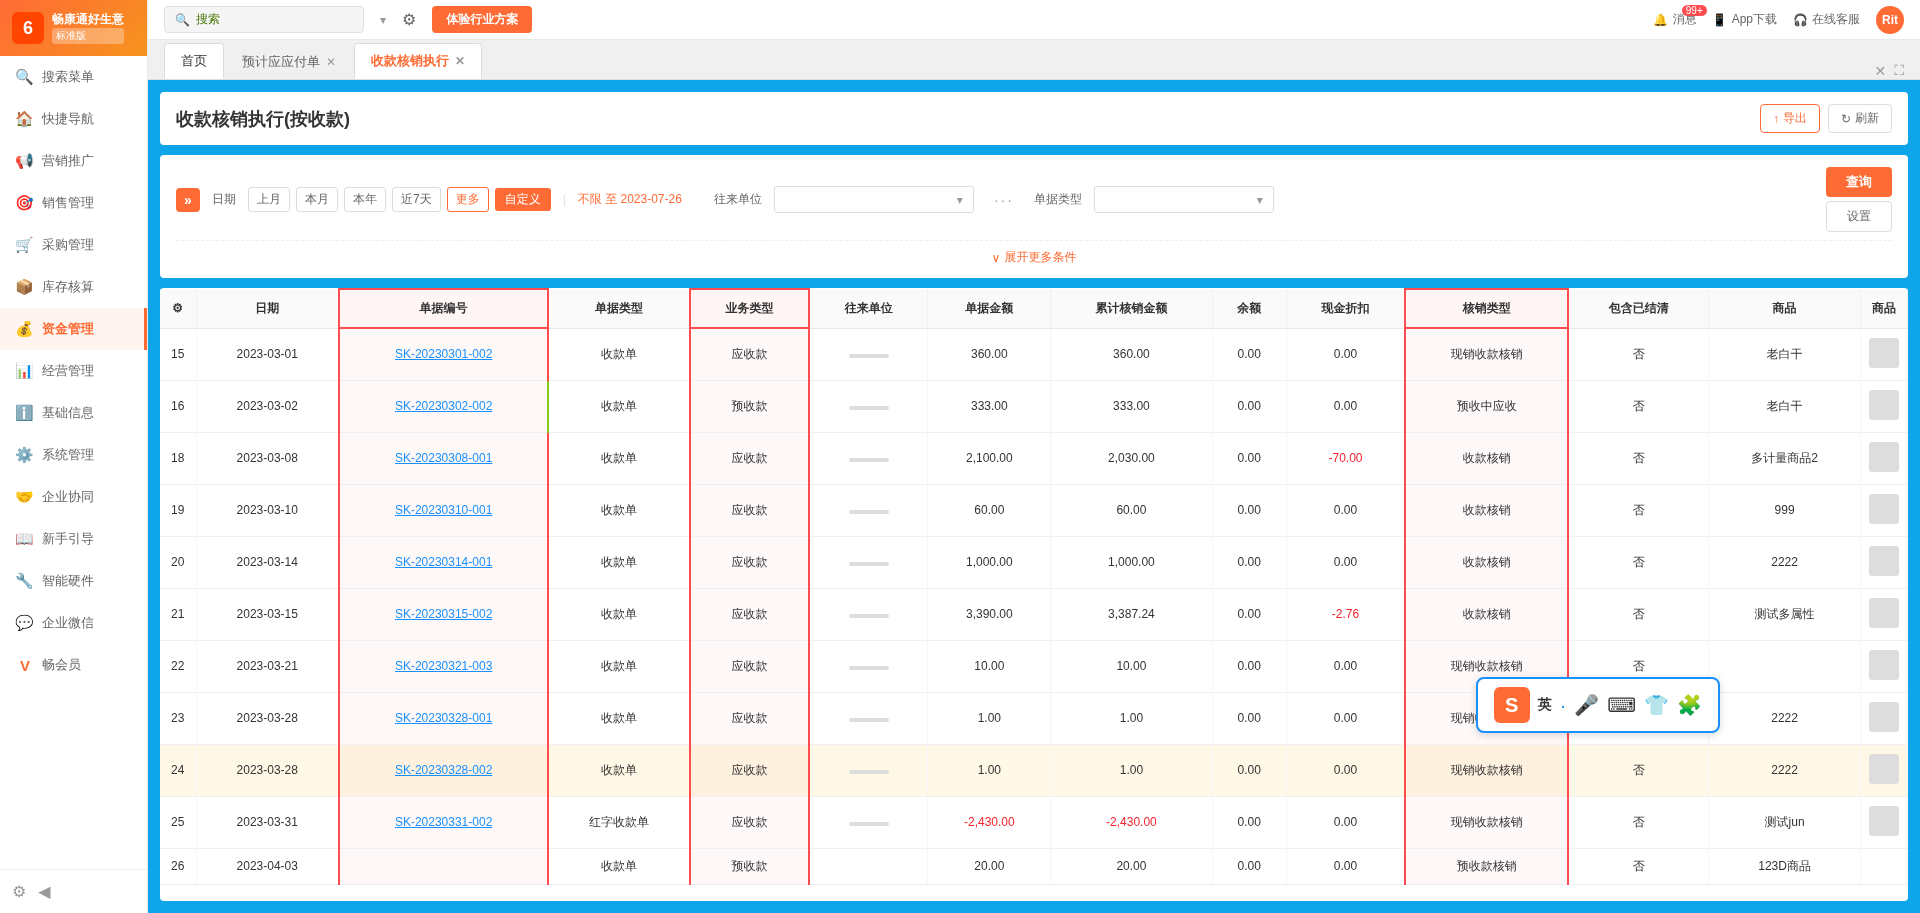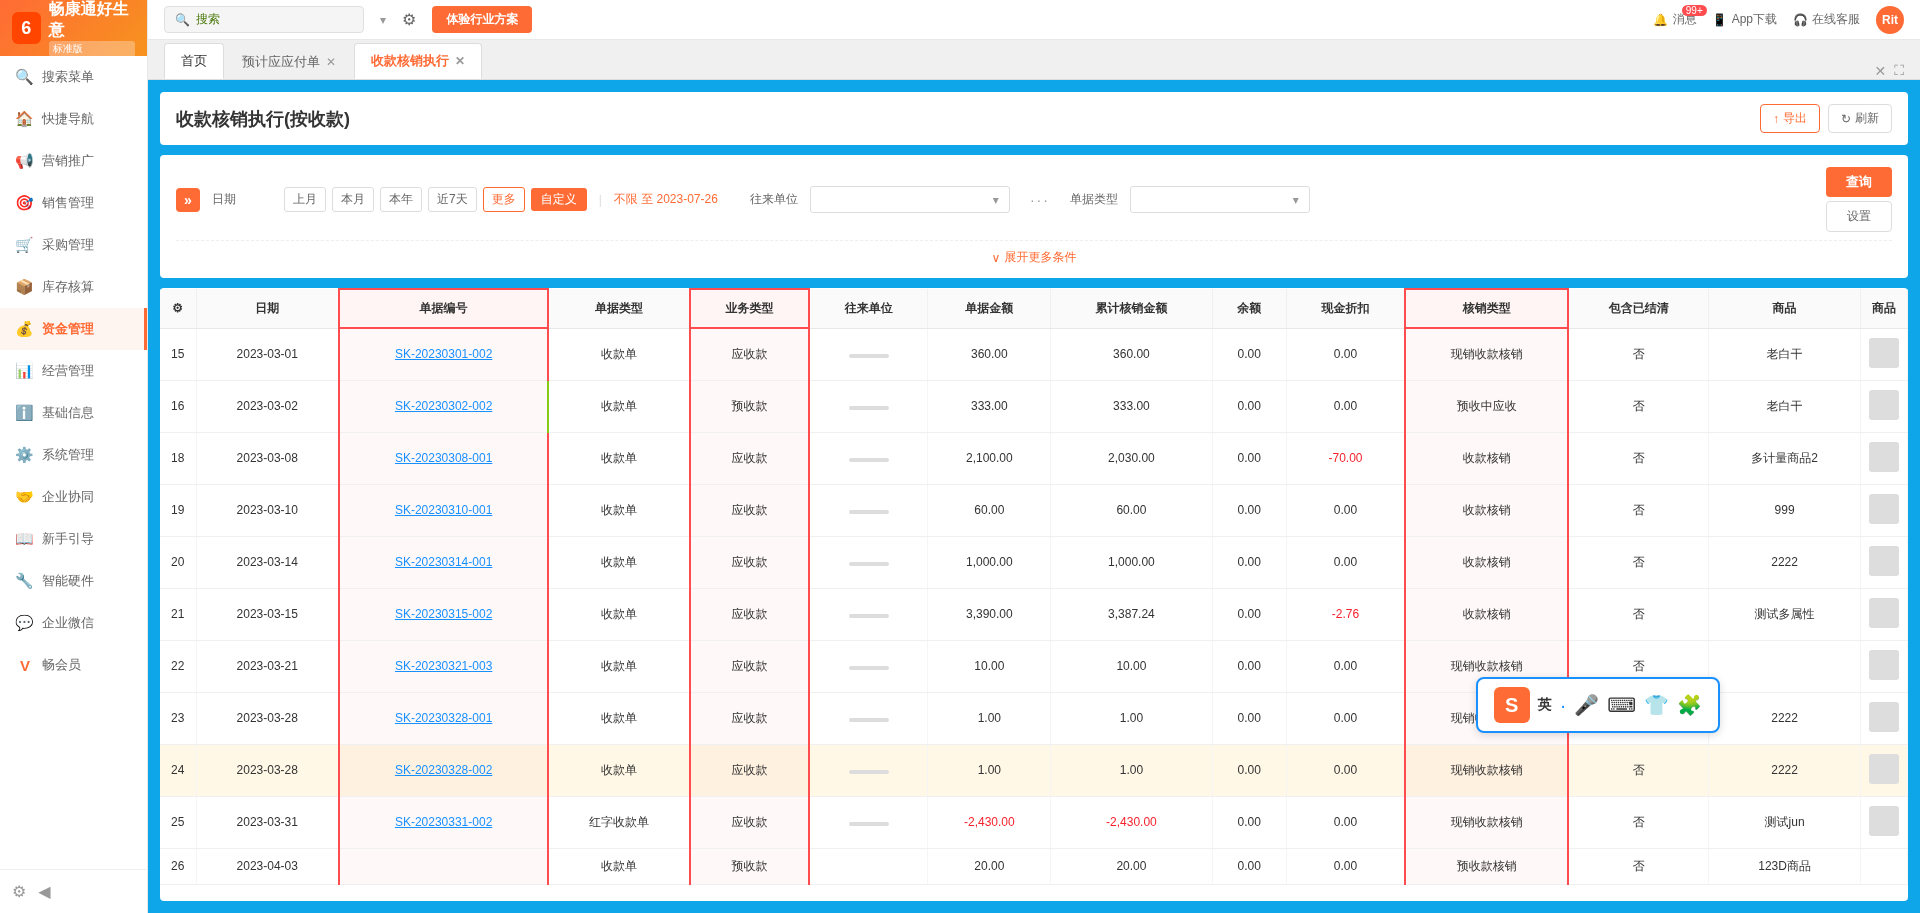--- a/index.html
+++ b/index.html
@@ -5,21 +5,21 @@
     * { box-sizing: border-box; margin: 0; padding: 0; }
     body { font-family: 'Microsoft YaHei', Arial, sans-serif; font-size: 12px; background: #f5f5f5; color: #333; overflow: hidden; }
 
     
     .app-container { display: flex; height: 913px; width: 1920px; }
 
     
     .sidebar { width: 148px; background: #fff; border-right: 1px solid #e8e8e8; display: flex; flex-direction: column; flex-shrink: 0; }
     .sidebar-logo { height: 56px; background: linear-gradient(135deg, #ff6b35, #f7931e); display: flex; align-items: center; padding: 0 12px; gap: 8px; }
     .sidebar-logo-icon { width: 32px; height: 32px; background: #ff4500; border-radius: 6px; display: flex; align-items: center; justify-content: center; color: #fff; font-size: 18px; font-weight: bold; }
-    .sidebar-logo-text { color: #fff; font-size: 16px; font-weight: bold; line-height: 1.3; }
+    .sidebar-logo-text { color: #fff; font-size: 12px; font-weight: bold; line-height: 1.3; }
     .sidebar-logo-badge { font-size: 10px; background: rgba(255,255,255,0.3); padding: 1px 4px; border-radius: 3px; color: #fff; }
     .sidebar-nav { flex: 1; overflow-y: auto; }
     .sidebar-item { display: flex; align-items: center; gap: 8px; padding: 12px 16px; cursor: pointer; color: #666; font-size: 13px; }
     .sidebar-item.active { background: #fff5f0; color: #ff6b35; font-weight: bold; border-right: 3px solid #ff6b35; }
     .sidebar-item-icon { width: 18px; height: 18px; display: flex; align-items: center; justify-content: center; font-size: 15px; }
     .sidebar-bottom { padding: 12px; display: flex; gap: 12px; align-items: center; border-top: 1px solid #eee; }
     .sidebar-bottom-icon { cursor: pointer; color: #999; font-size: 16px; }
 
     
     .main { flex: 1; display: flex; flex-direction: column; overflow: hidden; }
@@ -51,21 +51,21 @@
     .page-title { font-size: 18px; font-weight: bold; color: #333; }
     .page-header-actions { display: flex; gap: 8px; }
     .btn-export { border: 1px solid #ff6b35; color: #ff6b35; background: #fff; border-radius: 4px; padding: 5px 12px; cursor: pointer; font-size: 12px; display: flex; align-items: center; gap: 4px; }
     .btn-refresh { border: 1px solid #ddd; color: #666; background: #fff; border-radius: 4px; padding: 5px 12px; cursor: pointer; font-size: 12px; display: flex; align-items: center; gap: 4px; }
 
     
     .filter-bar { background: #fff; border-radius: 4px; padding: 12px 16px; display: flex; flex-direction: column; gap: 8px; }
     .filter-row { display: flex; align-items: center; gap: 12px; }
     .filter-expand-btn { width: 24px; height: 24px; background: #ff6b35; color: #fff; border-radius: 4px; display: flex; align-items: center; justify-content: center; cursor: pointer; font-size: 14px; font-weight: bold; }
     .filter-label { color: #666; font-size: 12px; white-space: nowrap; }
-    .filter-date-btns { display: flex; gap: 6px; align-items: center; margin-left: 36px; }
+    .filter-date-btns { display: flex; gap: 6px; align-items: center; }
     .filter-date-btn { padding: 3px 8px; border: 1px solid #ddd; border-radius: 3px; cursor: pointer; font-size: 12px; color: #666; background: #fff; }
     .filter-date-btn.more { color: #ff6b35; border-color: #ff6b35; }
     .filter-custom-btn { padding: 3px 10px; background: #ff6b35; color: #fff; border-radius: 3px; cursor: pointer; font-size: 12px; border: none; }
     .filter-separator { color: #ddd; }
     .filter-input { border: 1px solid #ddd; border-radius: 3px; padding: 4px 10px; font-size: 12px; color: #333; width: 200px; display: flex; align-items: center; justify-content: space-between; }
     .filter-select { border: 1px solid #ddd; border-radius: 3px; padding: 4px 10px; font-size: 12px; color: #333; width: 180px; display: flex; align-items: center; justify-content: space-between; }
     .filter-ellipsis { color: #999; letter-spacing: 2px; font-size: 14px; }
     .btn-query { background: #ff6b35; color: #fff; border: none; border-radius: 4px; padding: 6px 20px; cursor: pointer; font-size: 13px; font-weight: bold; }
     .btn-settings { border: 1px solid #ddd; color: #666; background: #fff; border-radius: 4px; padding: 6px 16px; cursor: pointer; font-size: 12px; }
     .filter-expand-row { display: flex; justify-content: center; align-items: center; color: #ff6b35; cursor: pointer; font-size: 12px; gap: 4px; border-top: 1px dashed #eee; padding-top: 8px; }

